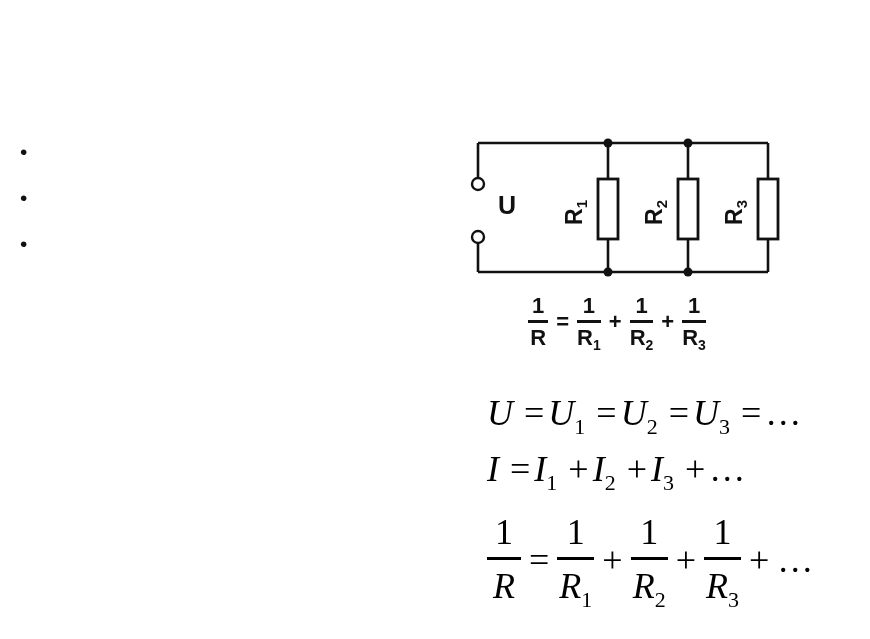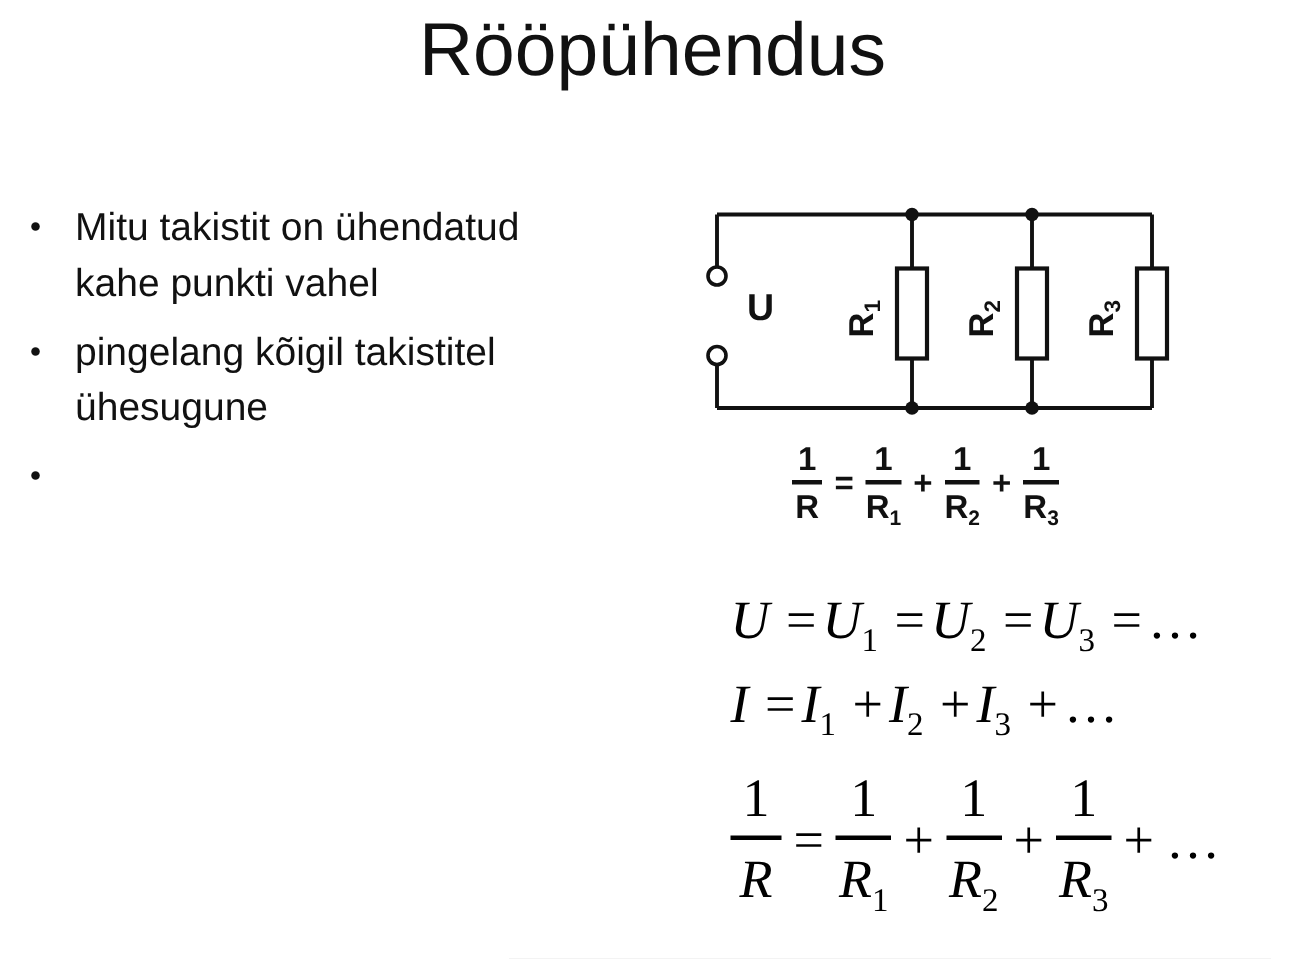--- a/index.html
+++ b/index.html
@@ -77,32 +77,27 @@
   .mfrac { display:inline-flex; flex-direction:column; align-items:center; }
   .mfrac .fnum { font-style:normal; line-height:1; padding:0 8px 7px; }
   .mfrac .fbar { align-self:stretch; height:2.5px; background:#000; }
   .mfrac .fden { line-height:1; padding:8px 2px 2px; }
 </style>
 </head>
 <body>
 
 <div class="slide">
 
-  <h1 class="title">Rööpühendus</h1>
 
   <ul class="bullets">
     <li>
       <span class="marker">•</span>
-      <span class="btext">Mitu takistit on ühendatud
-kahe punkti vahel</span>
     </li>
     <li>
       <span class="marker">•</span>
-      <span class="btext">pingelang kõigil takistitel
-ühesugune</span>
     </li>
     <li>
       <span class="marker">•</span>
     </li>
   </ul>
 
   <figure class="figure">
     <svg class="cdiag" width="383" height="172" viewBox="0 0 383 172">
       <path class="wire" d="M26 26 H316"></path>
       <path class="wire" d="M26 155 H316"></path>

